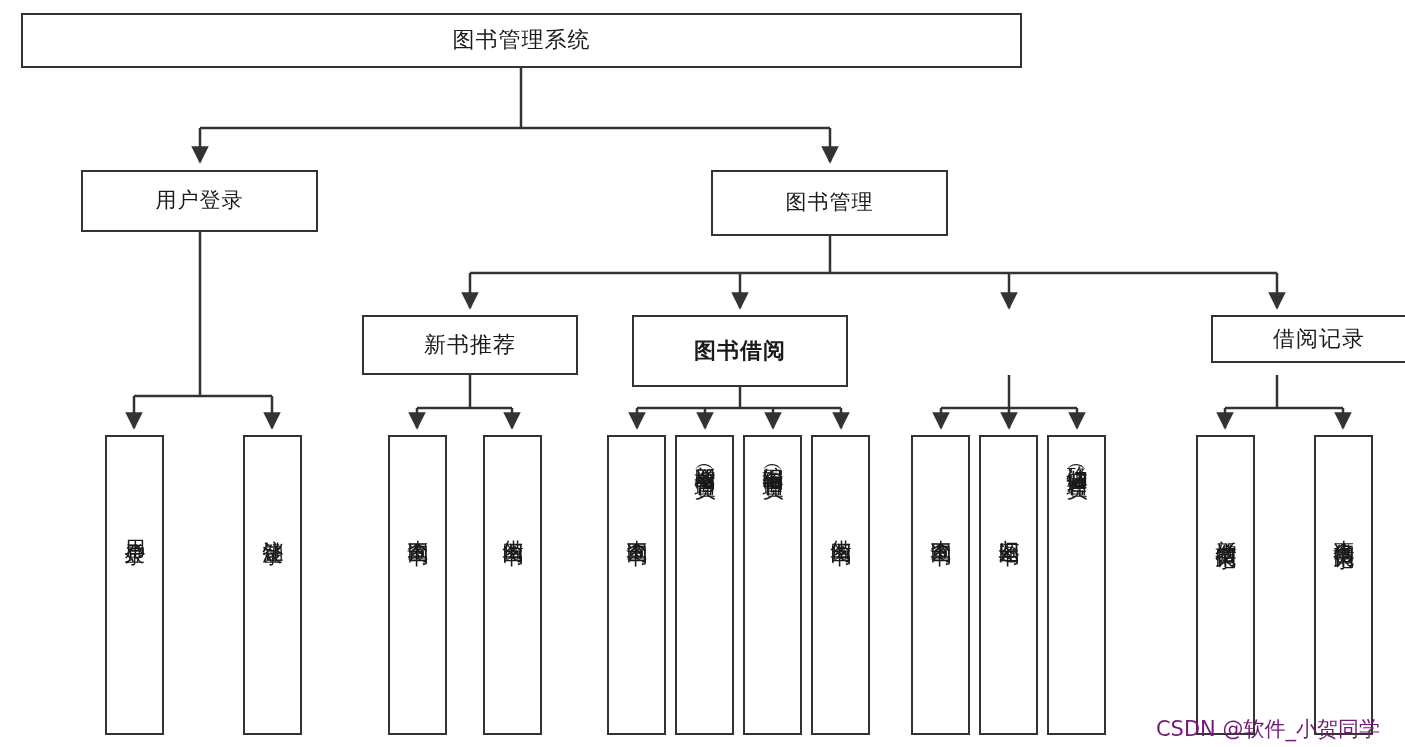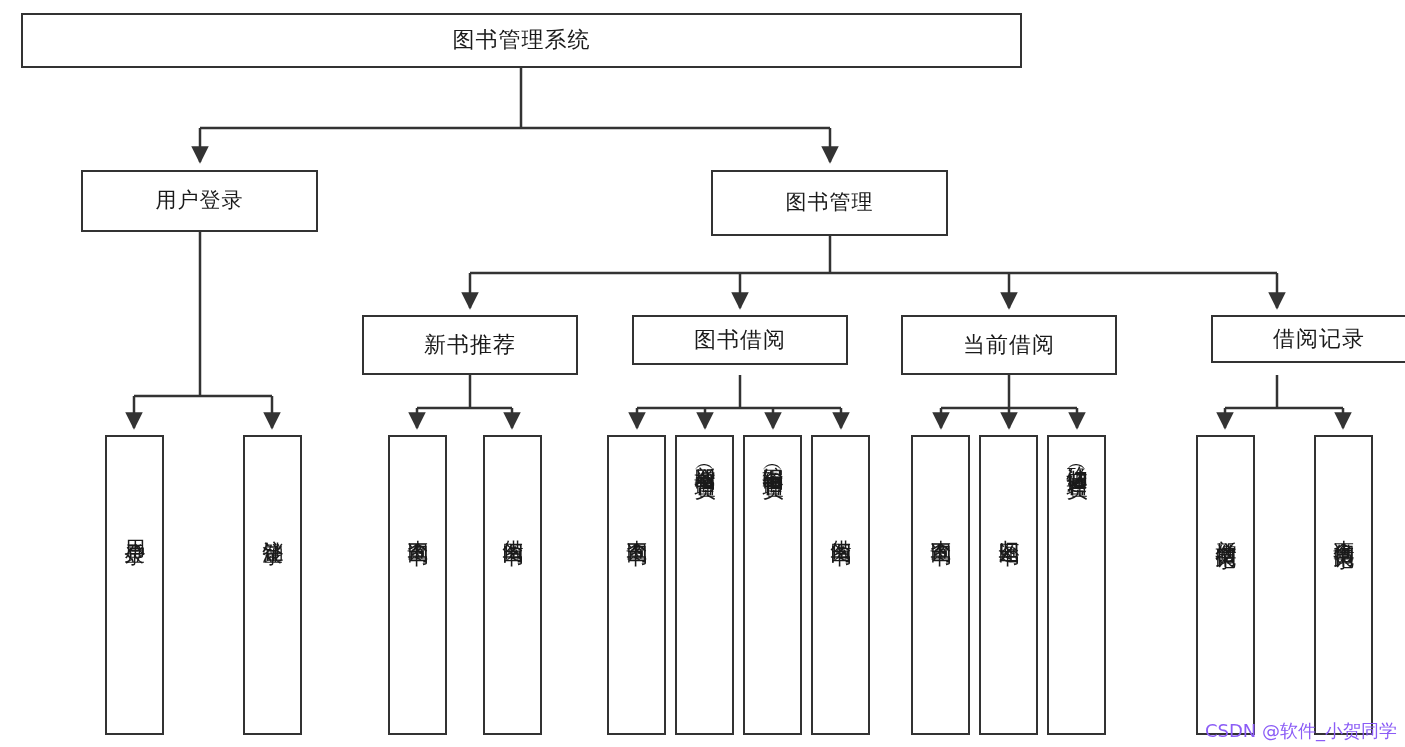--- a/index.html
+++ b/index.html
@@ -64,24 +64,24 @@
     white-space: nowrap;
   }
   .node-leaf.leaf-mid .node-label {
     margin-top: 78px;
   }
   .node-leaf.leaf-tall .node-label {
     margin-top: 4px;
   }
   .watermark {
     position: absolute;
-    right: 8px;
+    right: 25px;
     bottom: 4px;
-    font-size: 18px;
-    color: #8b5cf6;
+    font-size: 21px;
+    color: #701a75;
     white-space: nowrap;
     user-select: none;
   }
 </style>
 </head>
 <body>
 
 <div id="diagram-root">
 
   <svg class="diagram-canvas" viewBox="0 0 1405 747">
@@ -141,25 +141,22 @@
   <div class="node-box node-branch" style="left:81px; top:170px; width:237px; height:62px;">
     <span class="node-label">用户登录</span>
   </div>
   <div class="node-box node-branch" style="left:711px; top:170px; width:237px; height:66px;">
     <span class="node-label">图书管理</span>
   </div>
 
   <div class="node-box node-group" style="left:362px; top:315px; width:216px; height:60px;">
     <span class="node-label">新书推荐</span>
   </div>
-  <div class="node-box node-group" style="left:632px; top:315px; width:216px; height:50px;">
+  <div class="node-box node-group" style="left:632px; top:315px; width:216px; height:72px;font-weight:bold;">
     <span class="node-label">图书借阅</span>
-  </div>
-  <div class="node-box node-group" style="left:901px; top:315px; width:216px; height:60px;">
-    <span class="node-label">当前借阅</span>
   </div>
   <div class="node-box node-group" style="left:1204px; top:315px; width:216px; height:48px;margin-left:7px;">
     <span class="node-label">借阅记录</span>
   </div>
 
   <div class="node-box node-leaf leaf-mid" style="left:105px; top:435px; width:59px; height:300px;">
     <span class="node-label">用户登录</span>
   </div>
   <div class="node-box node-leaf leaf-mid" style="left:243px; top:435px; width:59px; height:300px;">
     <span class="node-label">注销登录</span>

